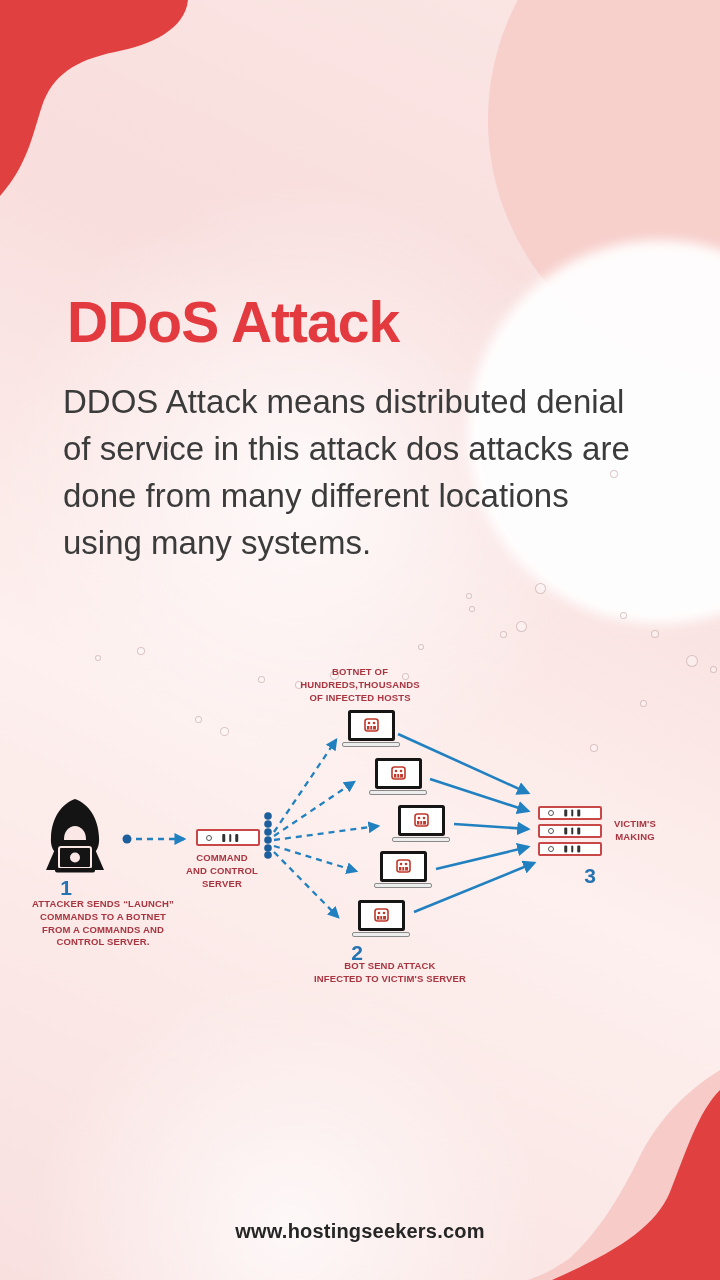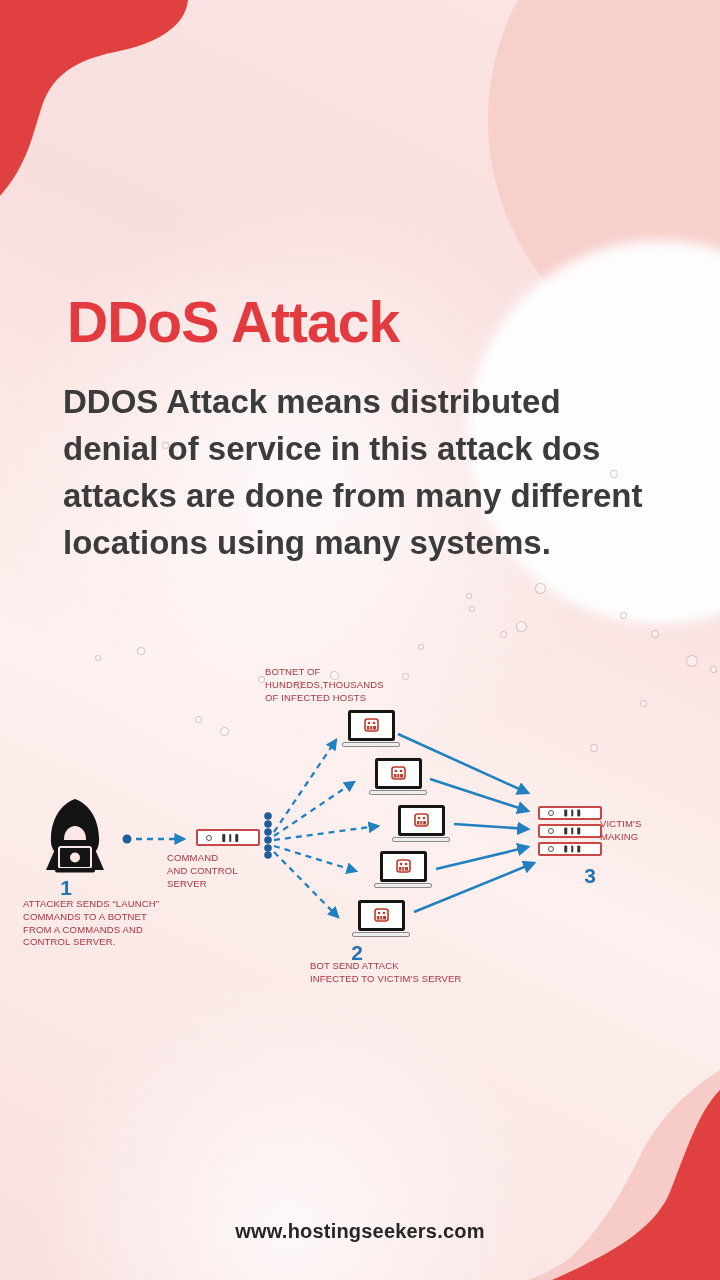--- a/index.html
+++ b/index.html
@@ -20,26 +20,26 @@
   .circle-white { position:absolute; left:468px; top:240px; width:384px; height:384px;
     border-radius:50%; background:#ffffff; filter:blur(6px); opacity:.95; }
   .blob { position:absolute; }
   .ring { position:absolute; border:1.5px solid rgba(175,138,138,.45);
     border-radius:50%; background:rgba(255,255,255,.35); }
   
   .title { position:absolute; left:63px; top:288px; margin:4px;
     font-size:57px; line-height:60px; font-weight:700; letter-spacing:-1px;
     color:#e23a3e; }
   .desc { position:absolute; left:63px; top:378px; margin:0; width:590px;
-    font-size:33px; line-height:47px; font-weight:700; color:#3b3b3b; }
+    font-size:33px; line-height:47px; font-weight:400; color:#3b3b3b; }
   
   .diagram { position:absolute; left:0; top:640px; width:720px; height:360px; }
   .arrows { position:absolute; left:0; top:0; }
-  .cap { position:absolute; color:#a93540; font-weight:400; font-size:9.5px;
-    line-height:1.35; text-align:left; white-space:pre-line; letter-spacing:.15px; }
+  .cap { position:absolute; color:#a93540; font-weight:700; font-size:9.5px;
+    line-height:1.35; text-align:center; white-space:pre-line; letter-spacing:.15px; }
   .stepnum { position:absolute; color:#2673b4; font-weight:700; font-size:21px;
     text-align:center; width:60px; }
   
   .srv { position:absolute; width:64px; height:17px; background:#fff;
     border:2px solid #c84747; border-radius:2px; box-sizing:border-box; }
   .srv-dot { position:absolute; left:8px; top:50%; transform:translateY(-50%);
     width:4px; height:4px; border:1px solid #555; border-radius:50%; }
   .srv-bars { position:absolute; left:54%; top:50%; transform:translate(-50%,-50%);
     display:flex; gap:4px; }
   .srv-bars i { width:2.5px; height:8px; background:#333; border-radius:1px; }

